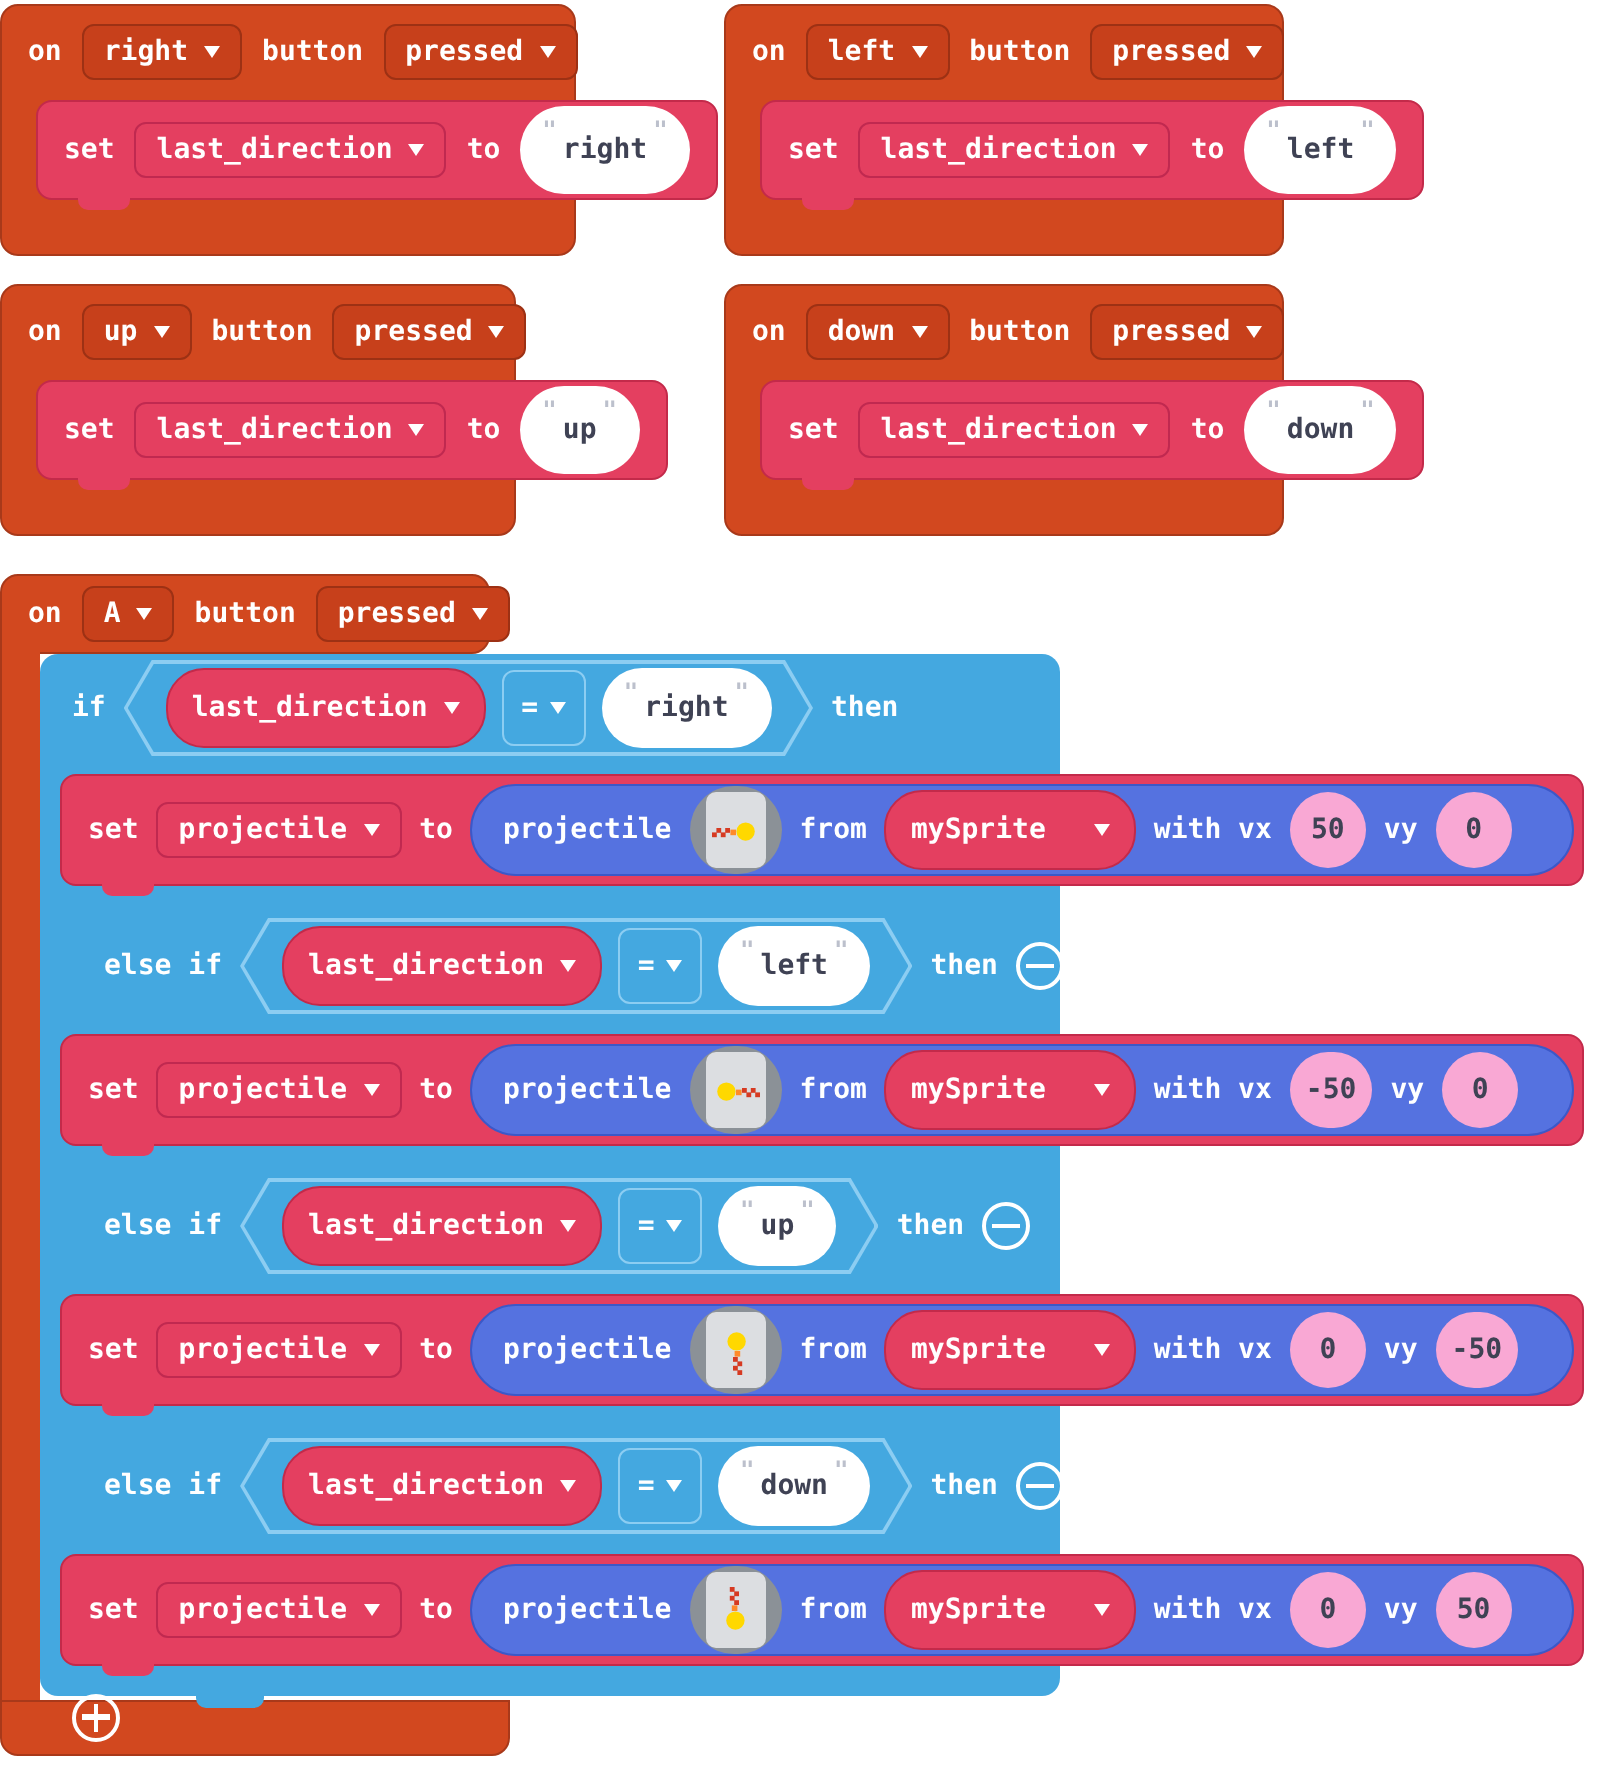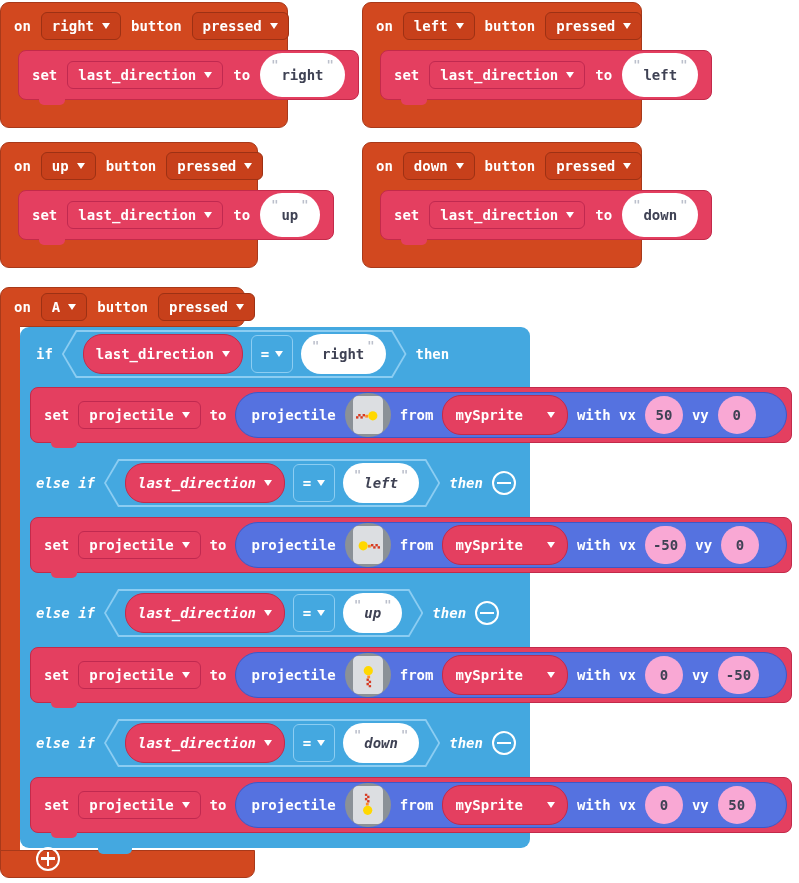--- a/index.html
+++ b/index.html
@@ -31,21 +31,21 @@
        display:flex;align-items:center;gap:10px;padding:0 13px;}
   .main-spine{position:absolute;left:0;top:324px;width:20px;height:528px;background:#d2481f;
        border-left:1px solid #a8391a;box-sizing:border-box;}
   .main-bottom{position:absolute;left:0;top:850px;width:255px;height:28px;background:#d2481f;
        border:1px solid #a8391a;border-radius:0 0 9px 9px;box-sizing:border-box;}
   .if-container{position:absolute;left:20px;top:327px;width:510px;height:521px;background:#44a8e0;
        border-radius:9px;box-sizing:border-box;}
   .if-container::after{content:"";position:absolute;left:78px;bottom:-6px;width:34px;height:6px;
        background:#44a8e0;border-radius:0 0 5px 5px;}
   .row-if{display:flex;align-items:center;gap:9px;padding-left:16px;height:54px;}
-  .row-elseif{display:flex;align-items:center;gap:9px;padding-left:16px;height:56px;font-style:italic;}
+  .row-elseif{display:flex;align-items:center;gap:9px;padding-left:32px;height:56px;}
   .row-stmt{height:68px;}
   .row-plus{height:27px;display:flex;align-items:center;padding-left:16px;}
   
   .hex{position:relative;display:inline-flex;align-items:center;height:48px;padding:0 21px;gap:8px;}
   .hex::before{content:"";position:absolute;inset:0;background:#8ccdf2;
        clip-path:polygon(14px 0,calc(100% - 14px) 0,100% 50%,calc(100% - 14px) 100%,14px 100%,0 50%);}
   .hex::after{content:"";position:absolute;inset:2px;background:#44a8e0;
        clip-path:polygon(13px 0,calc(100% - 13px) 0,100% 50%,calc(100% - 13px) 100%,13px 100%,0 50%);}
   .hex>*{position:relative;z-index:1;}
   .var-pill{display:inline-flex;align-items:center;height:38px;border-radius:19px;background:#e43f60;

